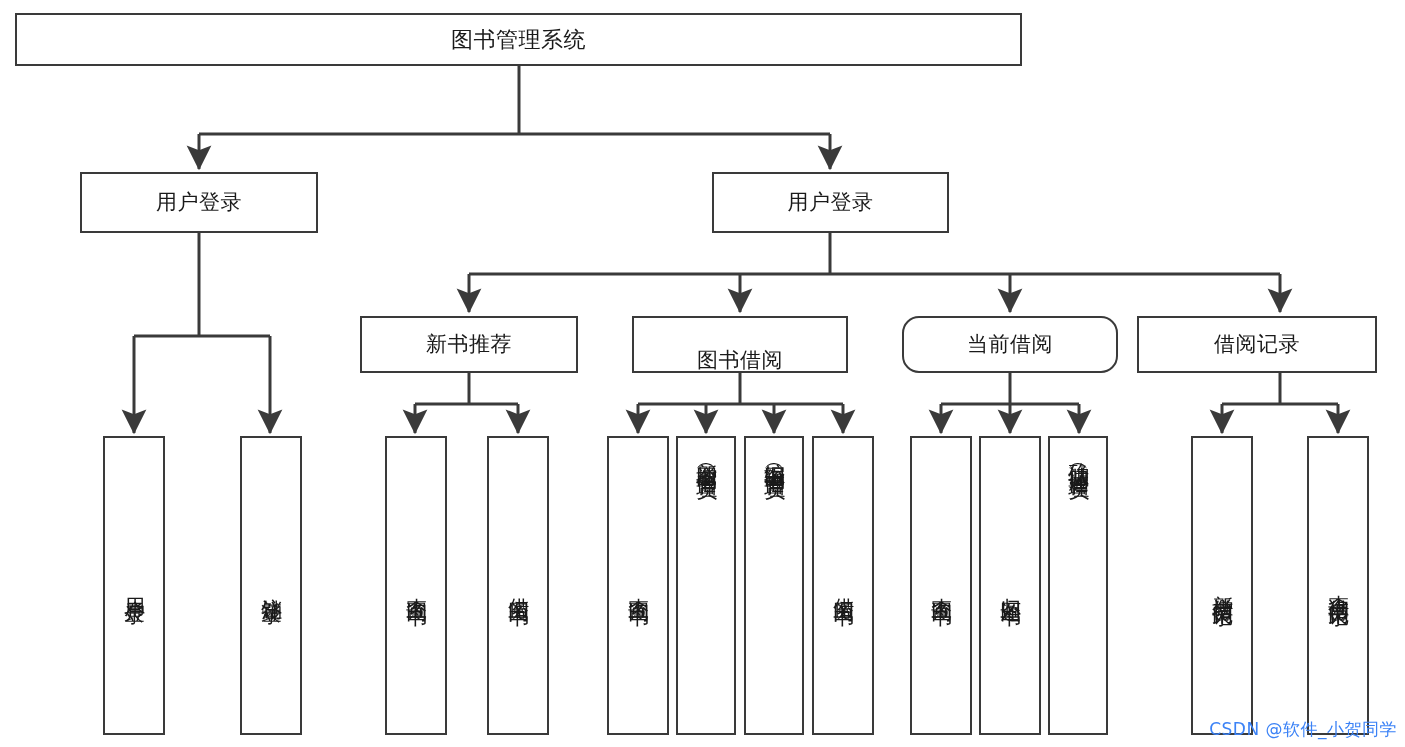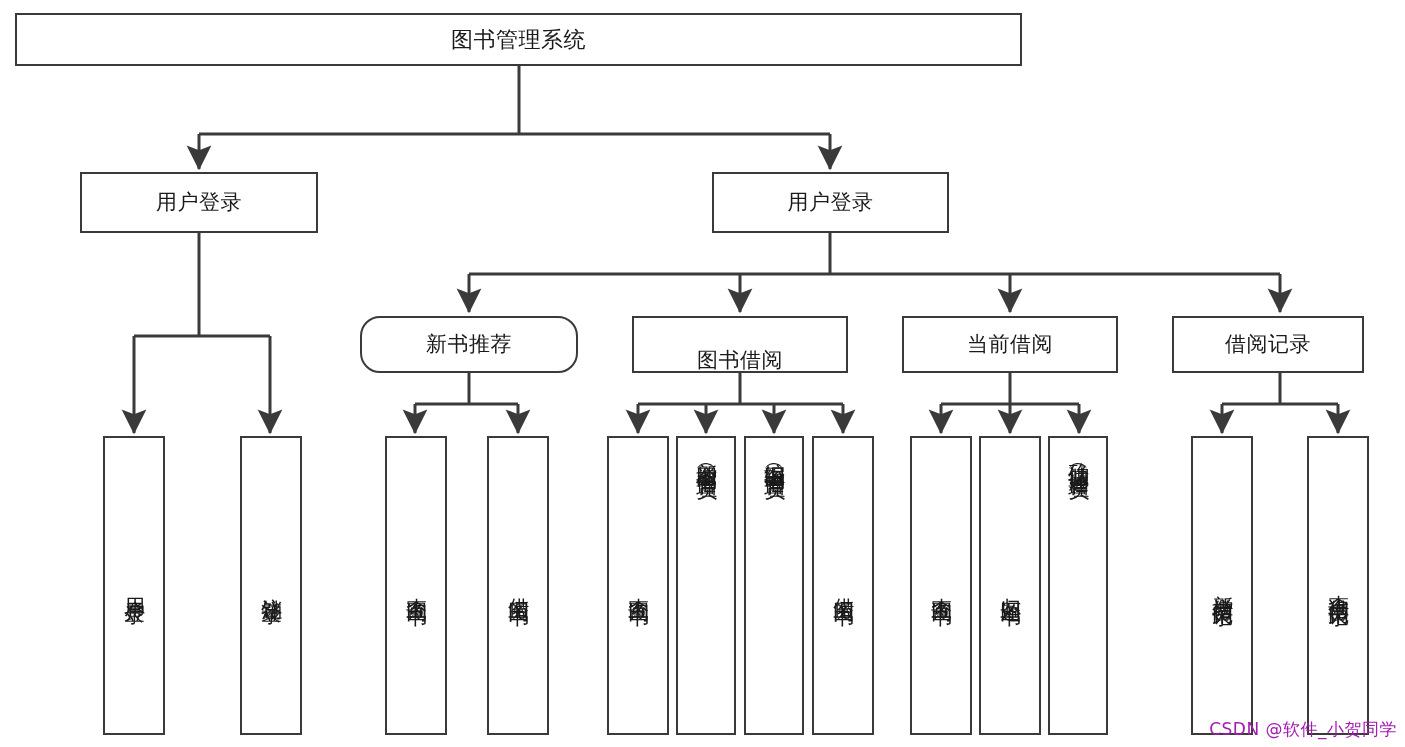--- a/index.html
+++ b/index.html
@@ -65,21 +65,21 @@
   }
   .node.vertical.centered {
     align-items: center;
     padding-top: 0;
   }
   .watermark {
     position: absolute;
     right: 8px;
     bottom: 6px;
     font-size: 17px;
-    color: #a21caf;
+    color: #3b82f6;
     letter-spacing: 0.5px;
     z-index: 5;
     white-space: nowrap;
     font-family: "DejaVu Sans", "Liberation Sans", sans-serif;
   }
 </style>
 </head>
 <body>
 
 <div id="diagram-root">
@@ -141,30 +141,30 @@
     <span class="node-label">图书管理系统</span>
   </div>
 
   <div class="node horizontal" style="left:80px; top:172px; width:238px; height:61px;">
     <span class="node-label">用户登录</span>
   </div>
   <div class="node horizontal" style="left:712px; top:172px; width:237px; height:61px;">
     <span class="node-label">用户登录</span>
   </div>
 
-  <div class="node horizontal" style="left:360px; top:316px; width:218px; height:57px;border-radius:20px;">
+  <div class="node horizontal" style="left:360px; top:316px; width:218px; height:57px;">
     <span class="node-label">新书推荐</span>
   </div>
   <div class="node horizontal" style="left:632px; top:316px; width:216px; height:57px;align-items:flex-end;">
     <span class="node-label">图书借阅</span>
   </div>
-  <div class="node horizontal" style="left:902px; top:316px; width:216px; height:57px;">
+  <div class="node horizontal" style="left:902px; top:316px; width:216px; height:57px;border-radius:17px;">
     <span class="node-label">当前借阅</span>
   </div>
-  <div class="node horizontal" style="left:1172px; top:316px; width:192px; height:57px;">
+  <div class="node horizontal" style="left:1137px; top:316px; width:240px; height:57px;">
     <span class="node-label">借阅记录</span>
   </div>
 
   <div class="node vertical centered" style="left:103px; top:436px; width:62px; height:299px;">
     <span class="node-label">用户登录</span>
   </div>
   <div class="node vertical centered" style="left:240px; top:436px; width:62px; height:299px;">
     <span class="node-label">注销登录</span>
   </div>
 

